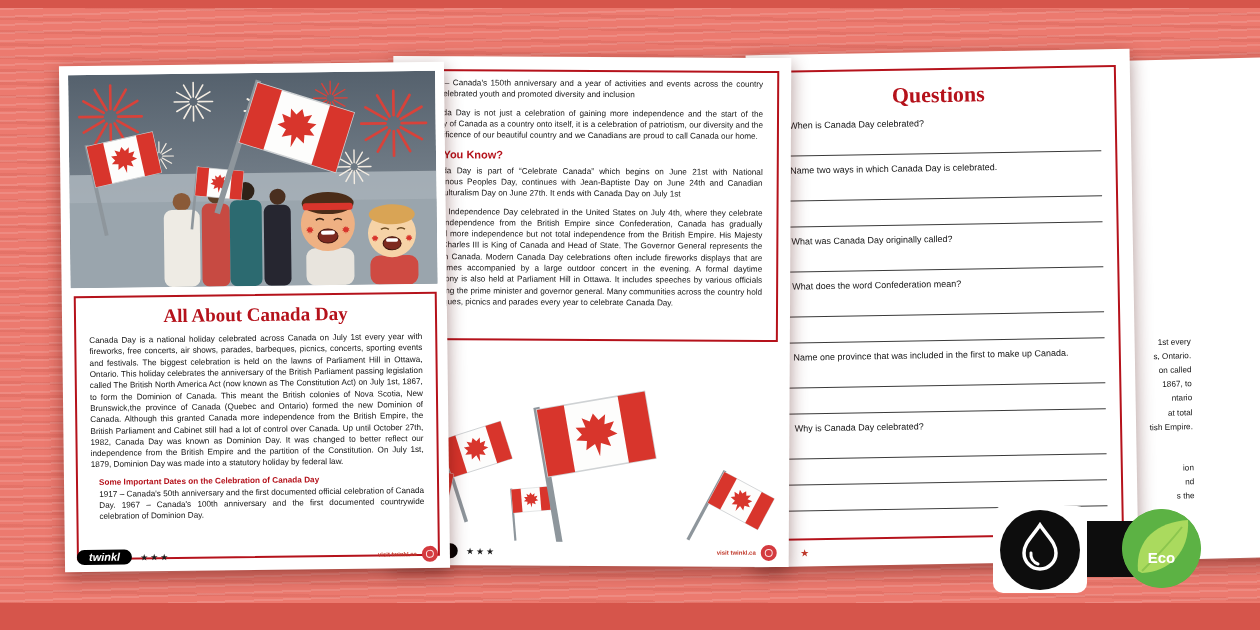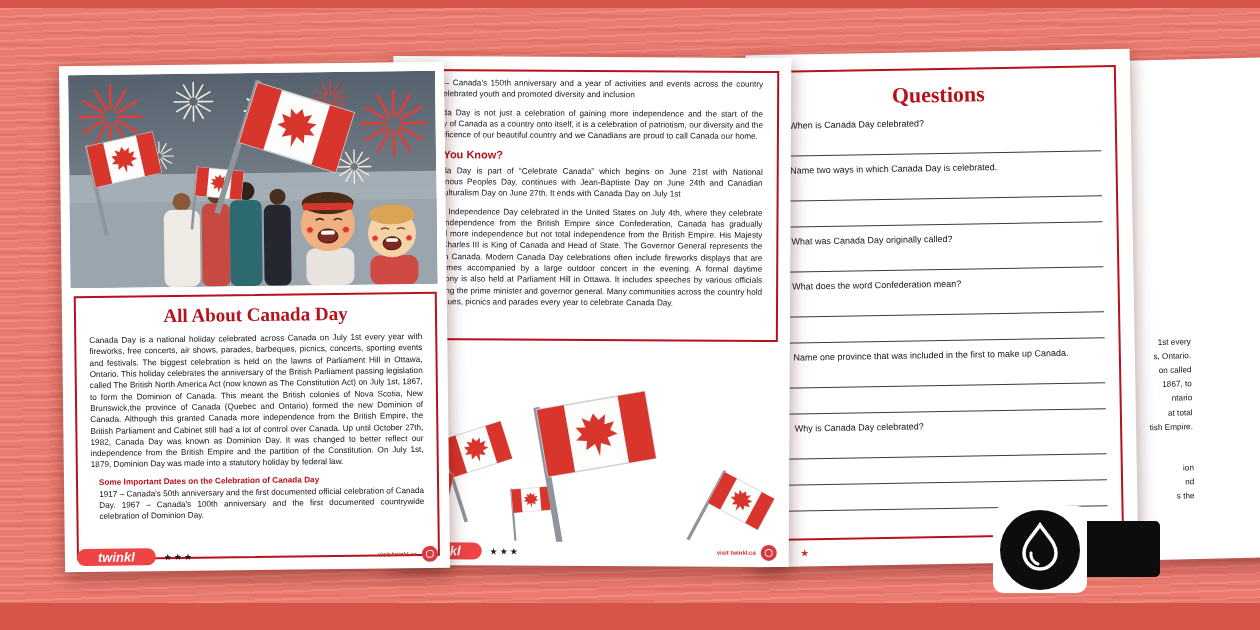--- a/index.html
+++ b/index.html
@@ -21,22 +21,22 @@
   
   .illu{position:absolute;left:9px;top:9px;width:367px;height:213px;display:block;}
   .tbox{position:absolute;left:12px;top:230px;width:333px;height:246px;border:2px solid #b5121b;
         padding:6px 13px 8px;overflow:hidden;}
   .ptitle{font-family:"Liberation Serif",serif;font-weight:bold;font-size:19px;color:#b5121b;
           text-align:center;margin:2px 0 7px;}
   .body-text{font-size:8.2px;line-height:1.38;color:#141414;text-align:justify;margin:0;}
   .dates-head{color:#b5121b;font-weight:bold;font-size:8.2px;margin:7px 0 2px 8px;}
   .dates-body{font-size:8.2px;line-height:1.38;color:#141414;margin:0 0 0 8px;text-align:justify;}
   .pfoot{position:absolute;left:12px;right:12px;bottom:6px;height:17px;display:flex;align-items:center;}
-  .twinkl-logo{background:#ef4444;color:#fff;border-radius:9px;font-size:13px;font-style:italic;
-               font-weight:bold;padding:2px 21px;line-height:1;}
+  .twinkl-logo{background:#000000;color:#fff;border-radius:9px;font-size:11px;font-style:italic;
+               font-weight:bold;padding:2px 12px;line-height:1;}
   .stars{color:#1c1c1c;font-size:9px;letter-spacing:2px;margin-left:8px;}
   .visit{margin-left:auto;color:#c0392b;font-size:6px;font-weight:bold;}
   .seal{width:16px;height:16px;border-radius:50%;background:#d43a3f;margin-left:5px;position:relative;}
   .seal::after{content:"";position:absolute;left:4px;top:4px;width:8px;height:8px;border-radius:50%;
                border:1.3px solid rgba(255,255,255,.85);box-sizing:border-box;}
 
   
   .tbox2{position:absolute;left:14px;top:13px;width:340px;height:255px;border:2px solid #b5121b;
          padding:6px 14px;overflow:hidden;}
   .pt{font-size:8.2px;line-height:1.38;color:#141414;text-align:justify;margin:0 0 7px;}
@@ -292,14 +292,22 @@
   <div class="badge-bar"></div>
 
   <div class="ink-tile">
     <svg width="84" height="84" viewBox="0 0 84 84">
       <circle cx="42" cy="42" r="40" fill="#0d0d0d"></circle>
       <path d="M42,17 C50,29 58,35 58,45 a16,16 0 1,1 -32,0 C26,35 34,29 42,17 Z" fill="#0d0d0d" stroke="#ffffff" stroke-width="3.5"></path>
       <path d="M33,45 a10,10 0 0 0 7,11" stroke="#ffffff" stroke-width="3" fill="none" stroke-linecap="round"></path>
     </svg>
   </div>
 
+  <div class="eco">
+    <svg width="79" height="79" viewBox="0 0 79 79">
+      <circle cx="39.5" cy="39.5" r="39.5" fill="#5cb244"></circle>
+      <path d="M16,62 C13,30 36,13 66,11 C68,43 47,63 20,64 Z" fill="#aada5e"></path>
+      <path d="M20,62 C32,50 46,36 60,18" stroke="#8cc64e" stroke-width="2" fill="none"></path>
+    </svg>
+    <span class="eco-label">Eco</span>
+  </div>
 
 </div>
 
 </body></html>

